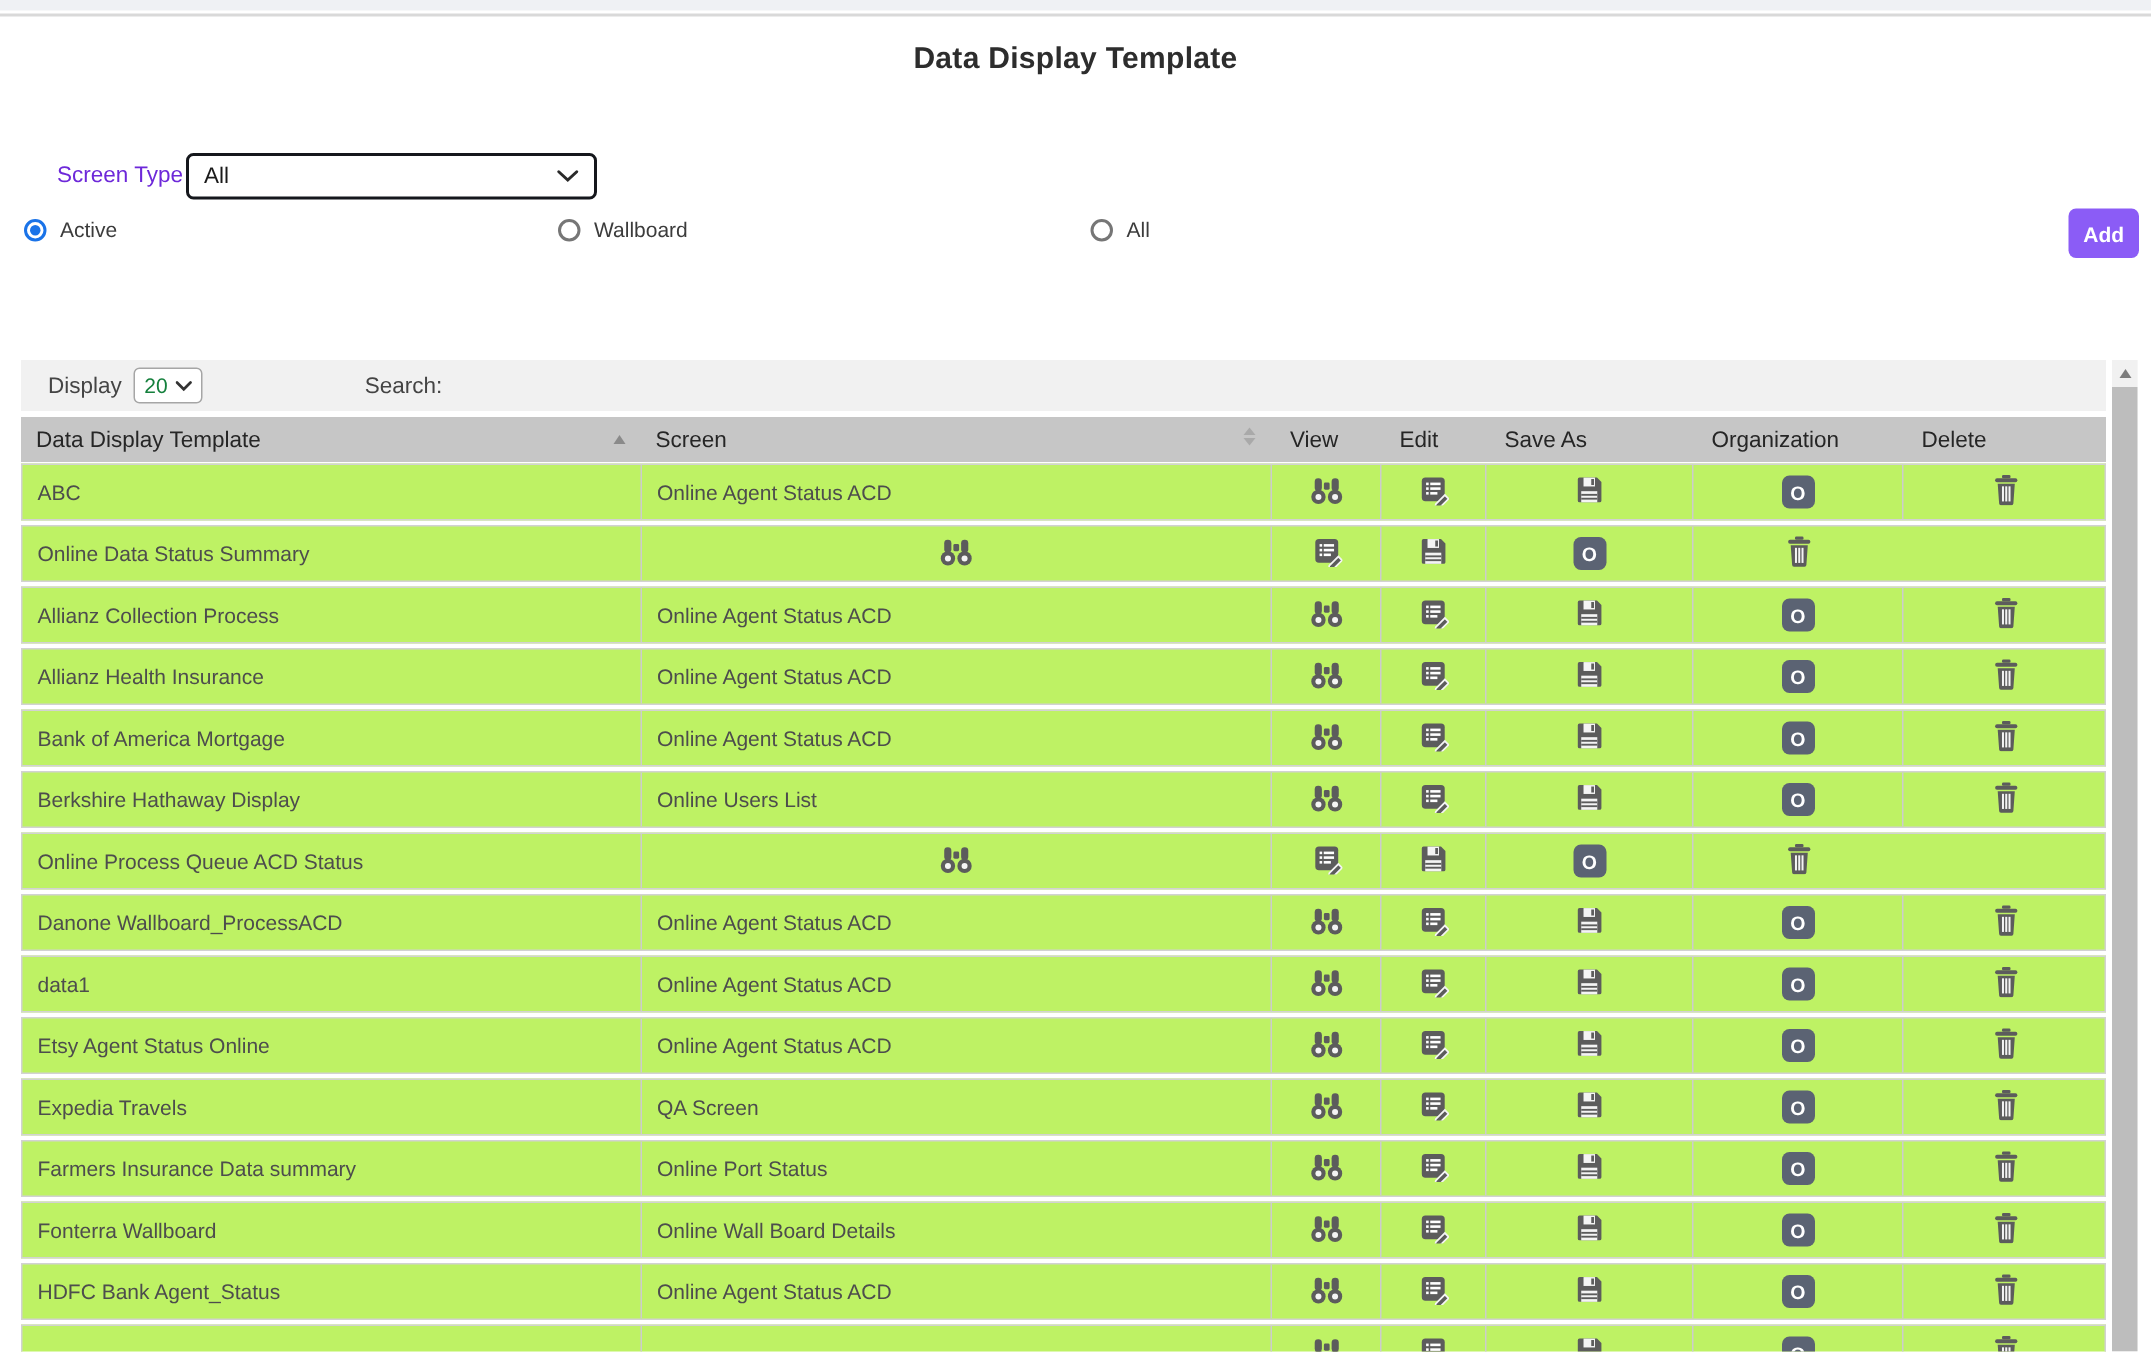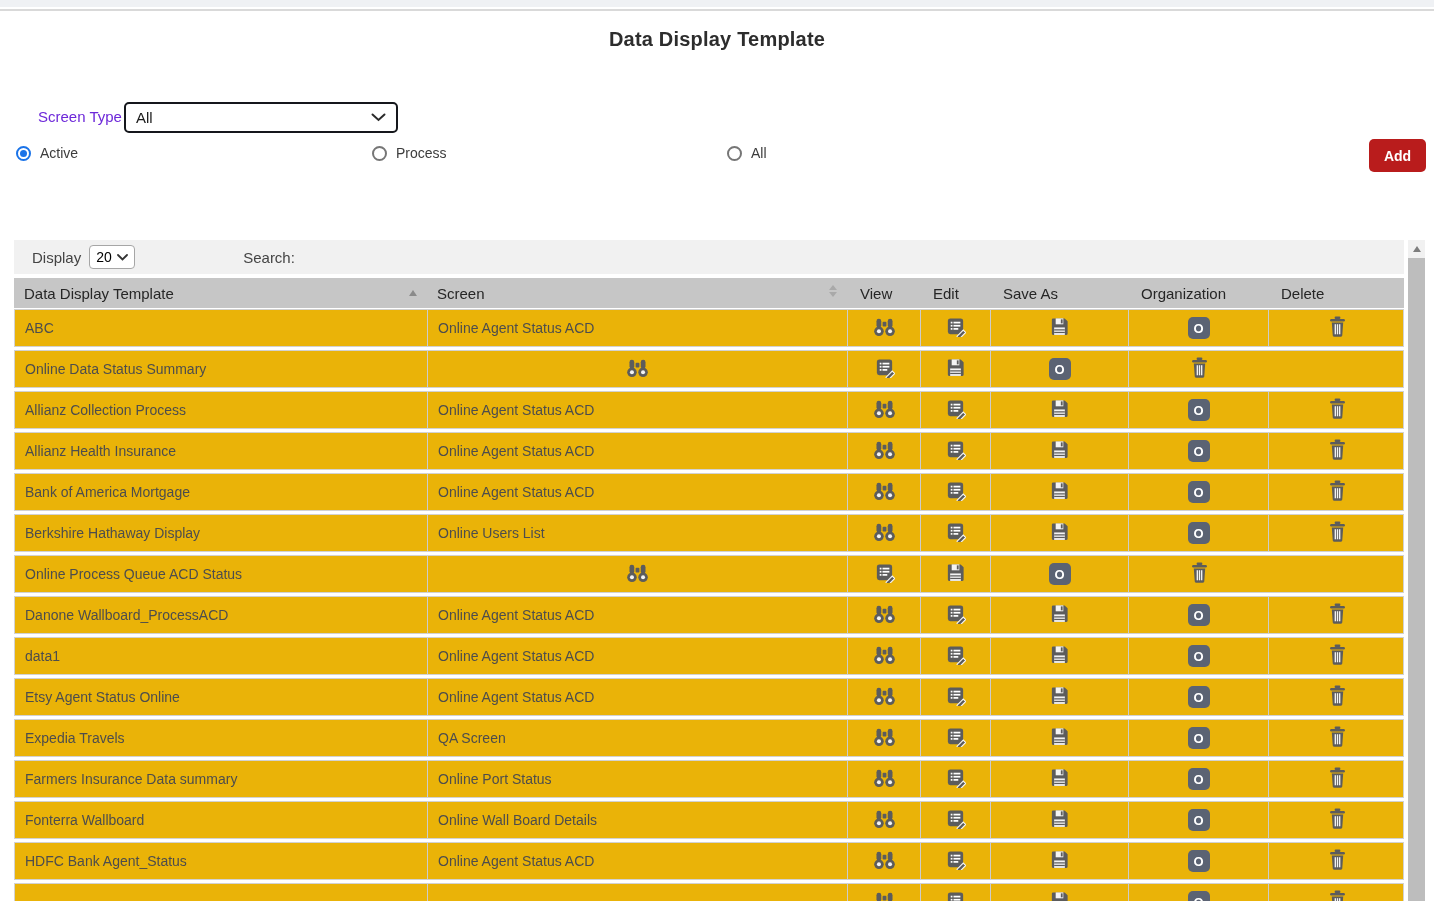--- a/index.html
+++ b/index.html
@@ -23,49 +23,49 @@
 
   .radio-row { position:absolute; top:145px; left:0; width:100%; height:20px; }
   .radio-item { position:absolute; display:flex; align-items:center; gap:9px; font-size:14px; color:#3c3c3c; cursor:pointer; }
   .radio-item.r0 { left:16px; } .radio-item.r1 { left:372px; } .radio-item.r2 { left:727px; }
   .radio { width:15px; height:15px; border-radius:50%; border:2px solid #767676; background:#fff;
     display:flex; align-items:center; justify-content:center; flex:0 0 auto; }
   .radio .dot { width:7px; height:7px; border-radius:50%; background:transparent; }
   .radio.selected { border-color:#1a73e8; }
   .radio.selected .dot { background:#1a73e8; }
 
-  .add-button { position:absolute; top:139px; right:8px; width:57px; height:33px;
-    background:#b91c1c; color:#fff; border:none; border-radius:5px; font-size:14px; font-weight:600;
+  .add-button { position:absolute; top:139px; right:8px; width:47px; height:33px;
+    background:#8b5cf6; color:#fff; border:none; border-radius:5px; font-size:14px; font-weight:600;
     font-family:inherit; cursor:pointer; }
 
   
   .table-panel { position:absolute; top:240px; left:14px; width:1390px; }
   .table-toolbar { height:34px; background:#f1f1f1; display:flex; align-items:center; }
   .display-label { margin-left:18px; font-size:15px; color:#444; }
   .pagesize-select { margin-left:8px; width:46px; height:24px; background:#fff; border:1px solid #a6a6a6;
-    border-radius:4px; display:flex; align-items:center; padding:0 6px; font-size:14px; color:#000000; cursor:pointer; }
+    border-radius:4px; display:flex; align-items:center; padding:0 6px; font-size:14px; color:#15803d; cursor:pointer; }
   .pagesize-select .chev { margin-left:auto; display:flex; }
   .search-label { margin-left:108px; font-size:15px; color:#444; }
   .search-input { margin-left:8px; flex:0 0 180px; height:24px; border:none; outline:none;
     background:transparent; font-size:14px; color:#333; font-family:inherit; }
 
   .grid-row { display:grid; grid-template-columns:413px 420px 73px 70px 138px 140px 136px; }
 
   .table-header { margin-top:4px; height:30px; background:#c6c6c6; }
   .th { display:flex; align-items:center; padding-left:13px; font-size:15px; color:#262626; position:relative; cursor:pointer; }
   .th.first { padding-left:10px; }
   .sort-asc { position:absolute; right:10px; top:12px; width:0; height:0;
     border-left:4.5px solid transparent; border-right:4.5px solid transparent; border-bottom:6px solid #8a8a8a; }
   .sort-both { position:absolute; right:10px; top:7px; display:flex; flex-direction:column; gap:2px; }
   .sort-both i { display:block; width:0; height:0; border-left:4px solid transparent; border-right:4px solid transparent; }
   .sort-both .up { border-bottom:5px solid #a9a9a9; }
   .sort-both .down { border-top:5px solid #a9a9a9; }
 
   .table-body { margin-top:1px; }
-  .t-row { height:38px; background:#eab308; border:1px solid #d2d2d2; margin-bottom:3px; }
+  .t-row { height:38px; background:#bef264; border:1px solid #d2d2d2; margin-bottom:3px; }
   .td { display:flex; align-items:center; border-right:1px solid #ccc; height:100%; }
   .td:last-child { border-right:none; }
   .td.text { padding-left:10px; font-size:14px; color:#4d4d4d; }
   .td.icon-cell { justify-content:center; }
   .icon-btn { background:none; border:none; cursor:pointer; display:flex; align-items:center; justify-content:center; padding:2px; }
   .org-badge { width:22px; height:22px; background:#5b6373; border-radius:5px; color:#fff;
     font-size:13px; font-weight:600; display:flex; align-items:center; justify-content:center; }
 
   
   .vscrollbar { position:absolute; top:240px; left:1408px; width:17px; height:661px; background:#f5f5f5; }
@@ -96,21 +96,21 @@
     <label class="radio-item r0">
       <span class="radio selected">
           <span class="dot"></span>
         </span>
       <span>Active</span>
     </label>
     <label class="radio-item r1">
       <span class="radio">
           <span class="dot"></span>
         </span>
-      <span>Process</span>
+      <span>Wallboard</span>
     </label>
     <label class="radio-item r2">
       <span class="radio">
           <span class="dot"></span>
         </span>
       <span>All</span>
     </label>
   </div>
 
   <button class="add-button">Add</button>

